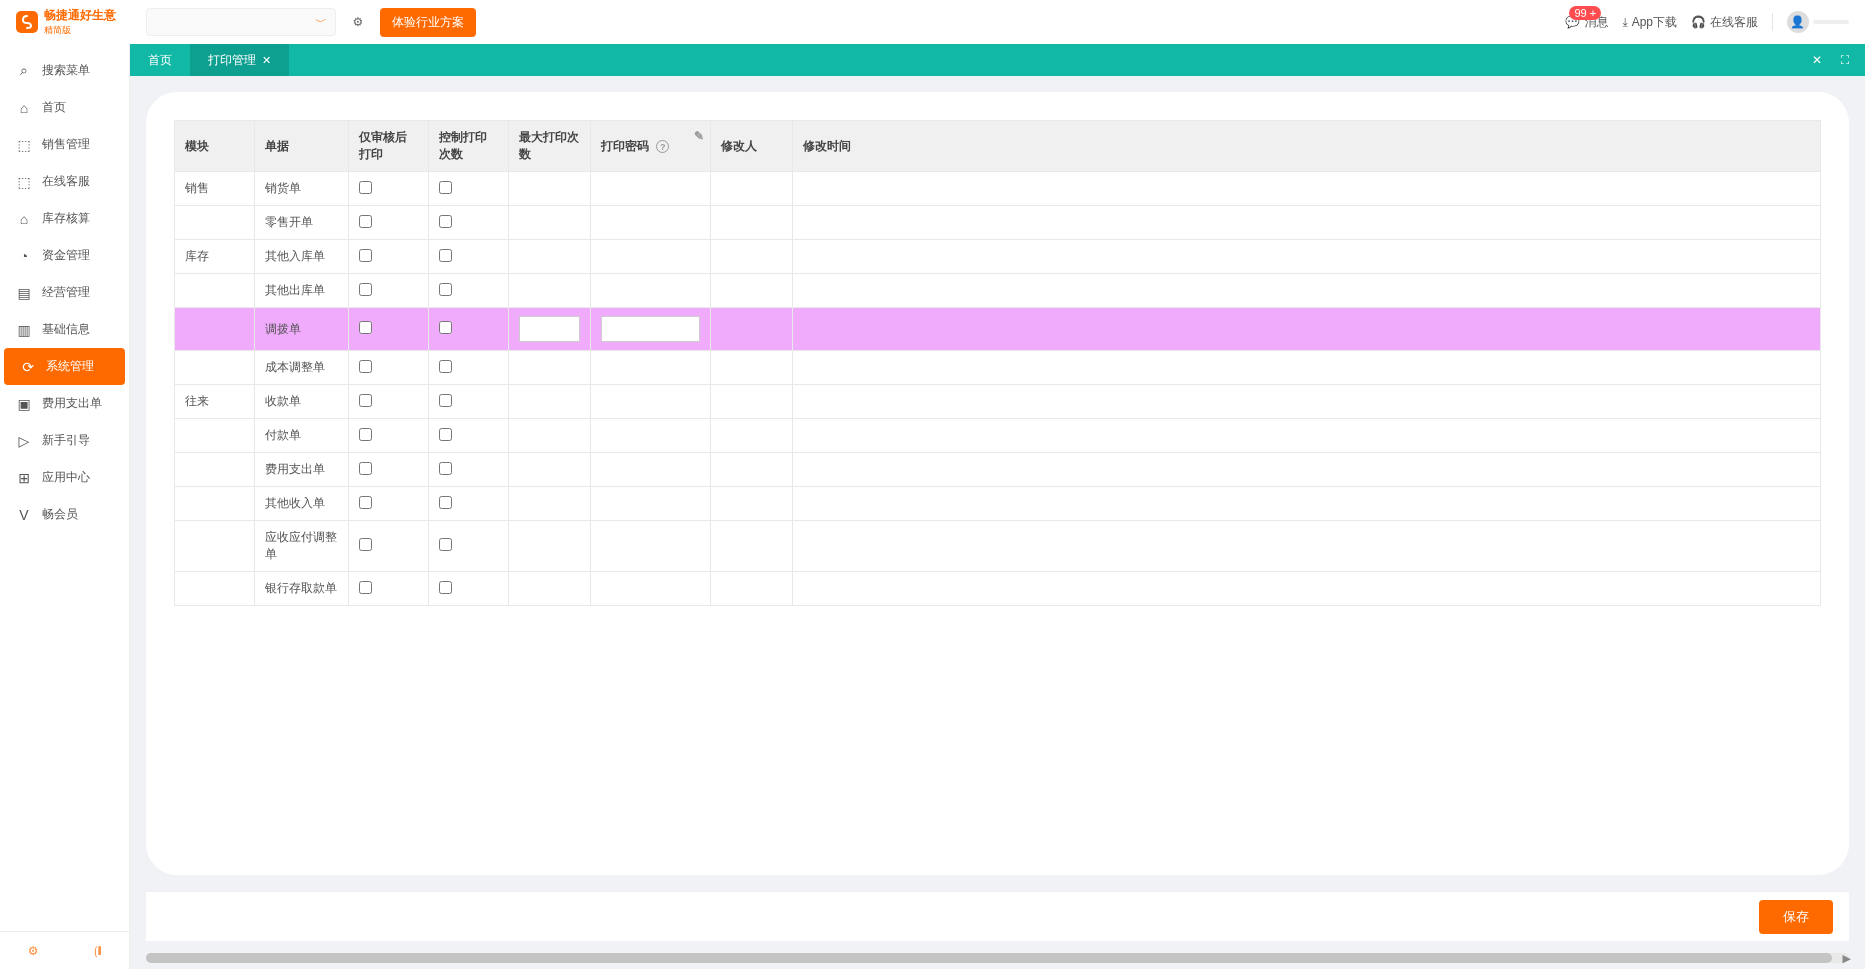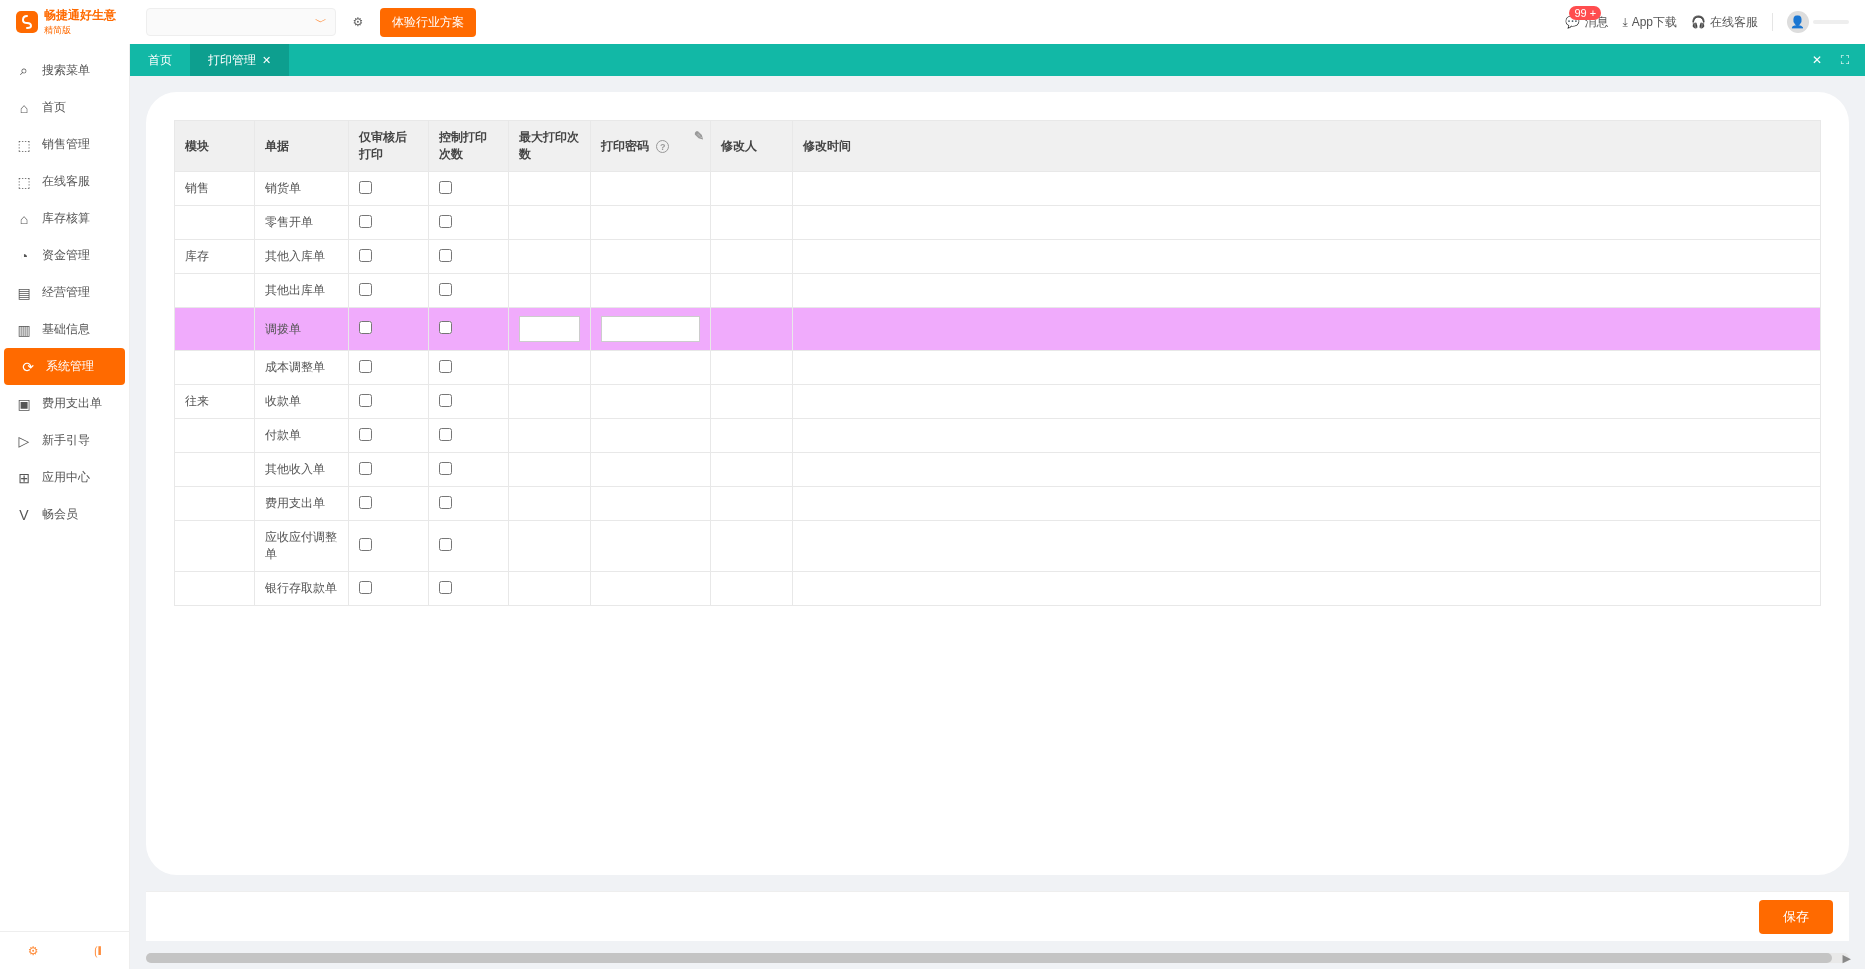--- a/index.html
+++ b/index.html
@@ -316,31 +316,31 @@
                   <td>付款单</td>
                   <td><input type="checkbox" class="chk" style=""></td>
                   <td><input type="checkbox" class="chk" style=""></td>
                   <td></td>
                   <td></td>
                   <td></td>
                   <td></td>
                 </tr>
                 <tr>
                   <td></td>
+                  <td>费用支出单</td>
+                  <td><input type="checkbox" class="chk" style=""></td>
+                  <td><input type="checkbox" class="chk" style=""></td>
+                  <td></td>
+                  <td></td>
+                  <td></td>
+                  <td></td>
+                </tr>
+                <tr>
+                  <td></td>
                   <td>其他收入单</td>
-                  <td><input type="checkbox" class="chk" style=""></td>
-                  <td><input type="checkbox" class="chk" style=""></td>
-                  <td></td>
-                  <td></td>
-                  <td></td>
-                  <td></td>
-                </tr>
-                <tr>
-                  <td></td>
-                  <td>费用支出单</td>
                   <td><input type="checkbox" class="chk" style=""></td>
                   <td><input type="checkbox" class="chk" style=""></td>
                   <td></td>
                   <td></td>
                   <td></td>
                   <td></td>
                 </tr>
                 <tr>
                   <td></td>
                   <td>应收应付调整单</td>

